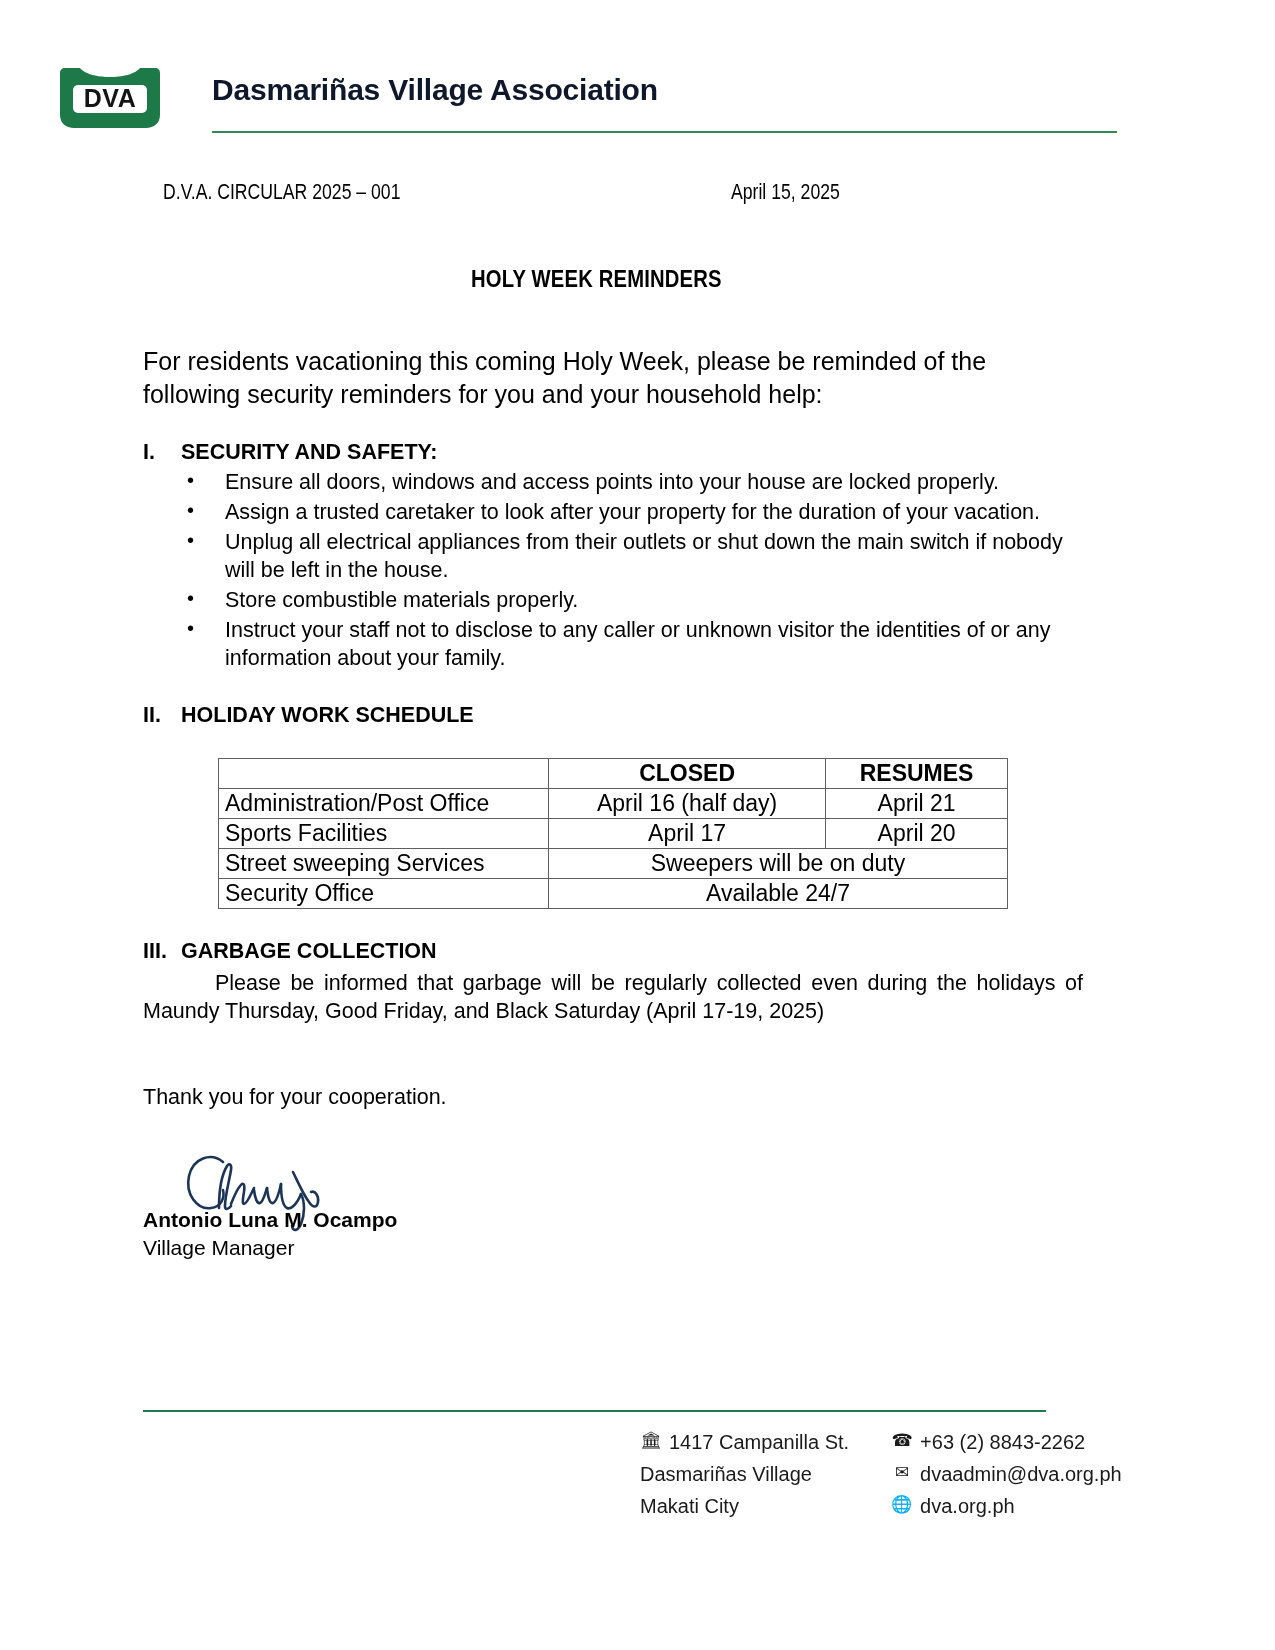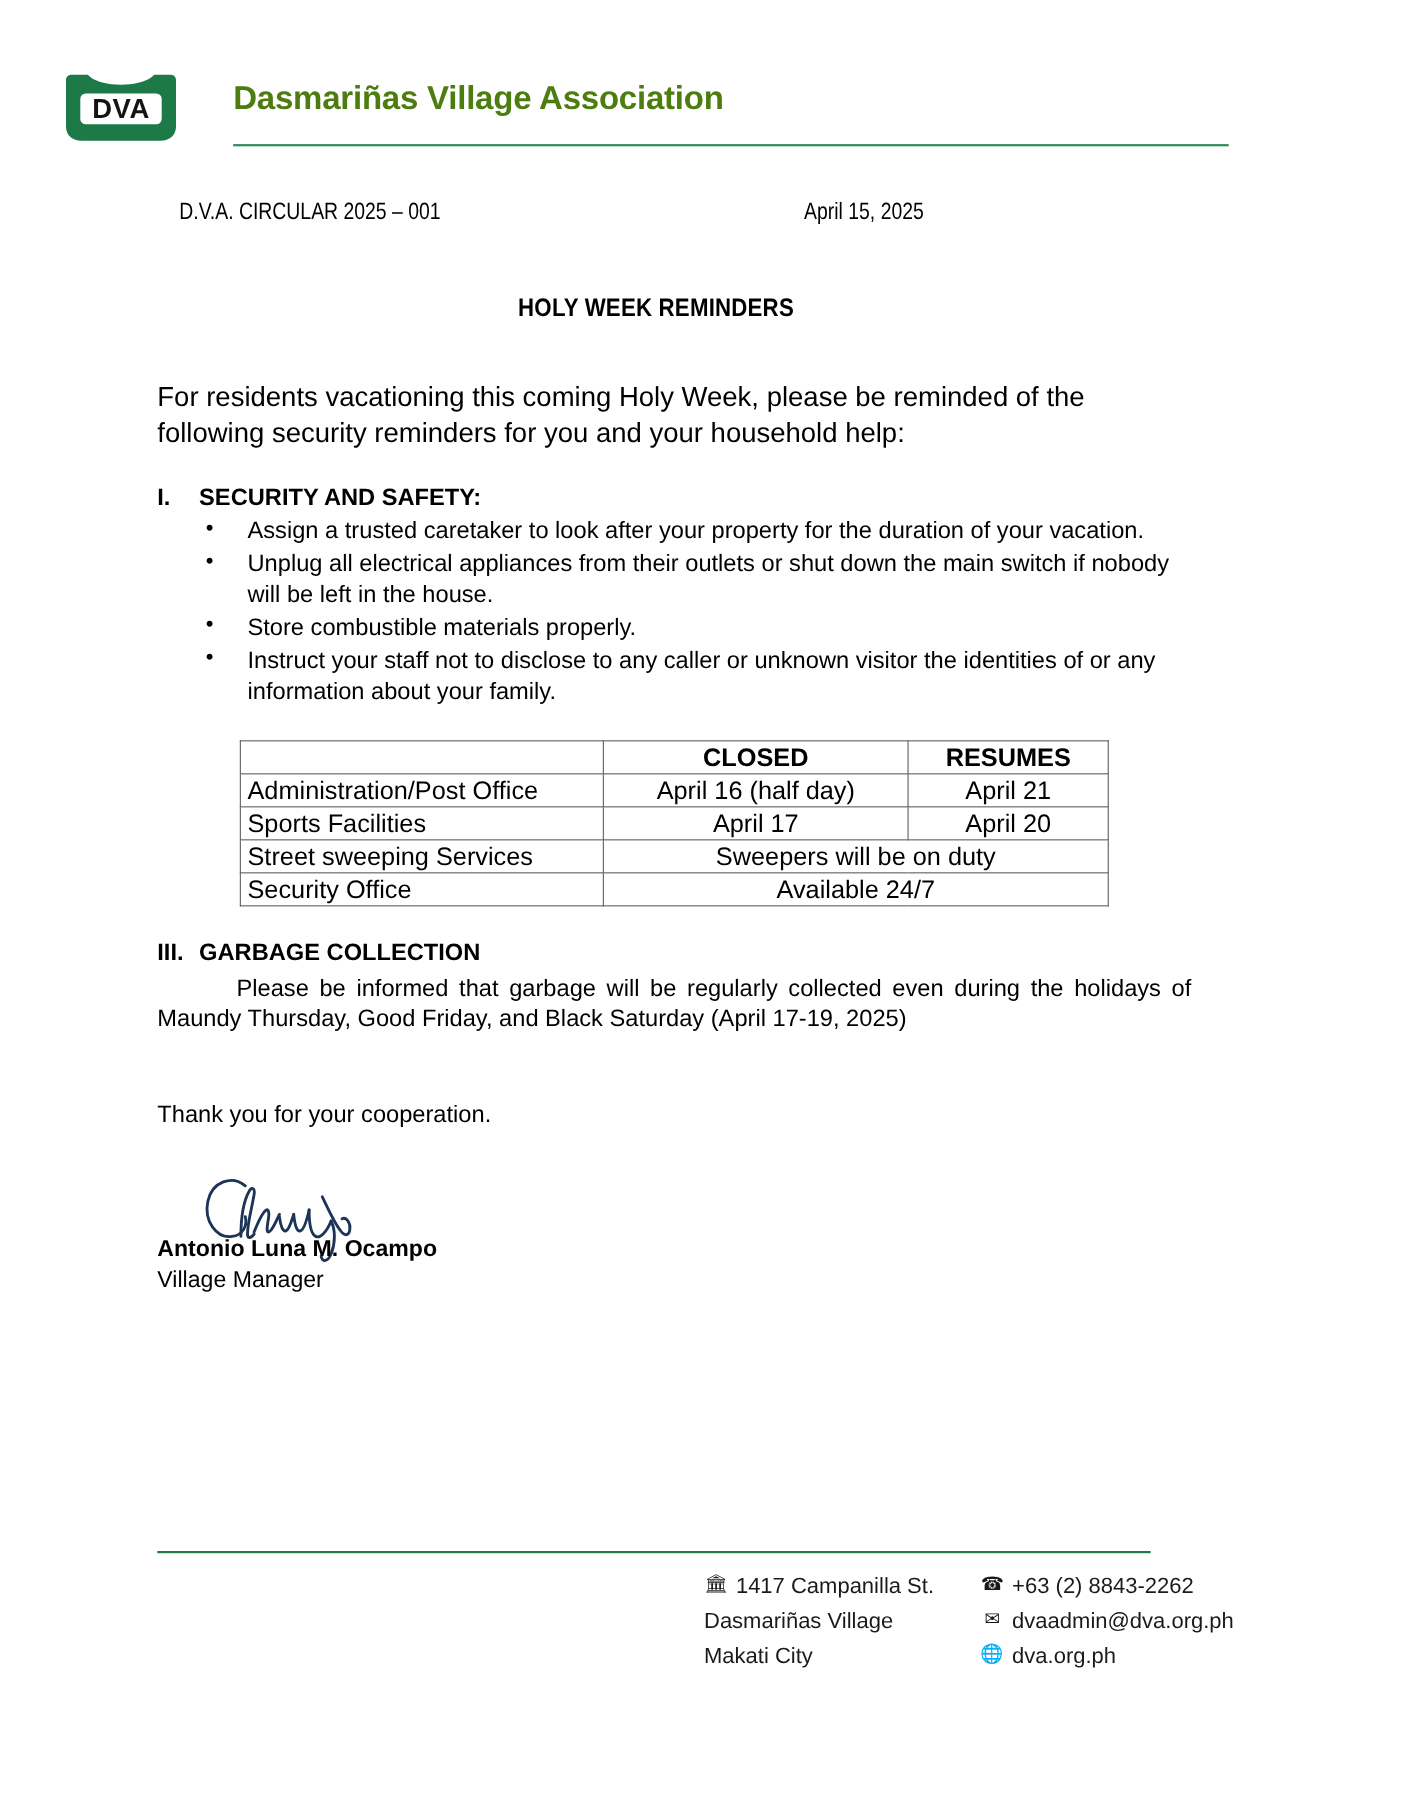--- a/index.html
+++ b/index.html
@@ -35,21 +35,21 @@
   .crest {
     width: 108px; height: 66px;
     display: block;
   }
   .org-title {
     position: absolute;
     left: 212px; top: 18px;
     font-size: 30px;
     font-weight: bold;
     letter-spacing: -0.2px;
-    color: #4d7c0f;
+    color: #0f172a;
     white-space: nowrap;
   }
   .header-rule {
     position: absolute;
     left: 212px; top: 76px;
     width: 905px; height: 2px;
     background: #2e8b57;
   }
 
   
@@ -244,26 +244,30 @@
     </div>
 
     <div class="title narrow"><span class="cond">HOLY WEEK REMINDERS</span></div>
 
     <div class="intro narrow">For residents vacationing this coming Holy Week, please be reminded of the following security reminders for you and your household help:</div>
 
     <div class="sec narrow">
       <span class="num">I.</span><span>SECURITY AND SAFETY:</span>
     </div>
     <ul class="bullets narrow">
+      <li>Ensure all doors, windows and access points into your house are locked properly.</li>
       <li>Assign a trusted caretaker to look after your property for the duration of your vacation.</li>
       <li>Unplug all electrical appliances from their outlets or shut down the main switch if nobody will be left in the house.</li>
       <li>Store combustible materials properly.</li>
       <li>Instruct your staff not to disclose to any caller or unknown visitor the identities of or any information about your family.</li>
     </ul>
 
+    <div class="sec narrow">
+      <span class="num">II.</span><span>HOLIDAY WORK SCHEDULE</span>
+    </div>
 
     <div class="tbl-wrap">
       <table class="sched narrow">
         <thead>
           <tr>
             <th class="th-blank label"></th>
             <th class="val">CLOSED</th>
             <th class="val">RESUMES</th>
           </tr>
         </thead>

